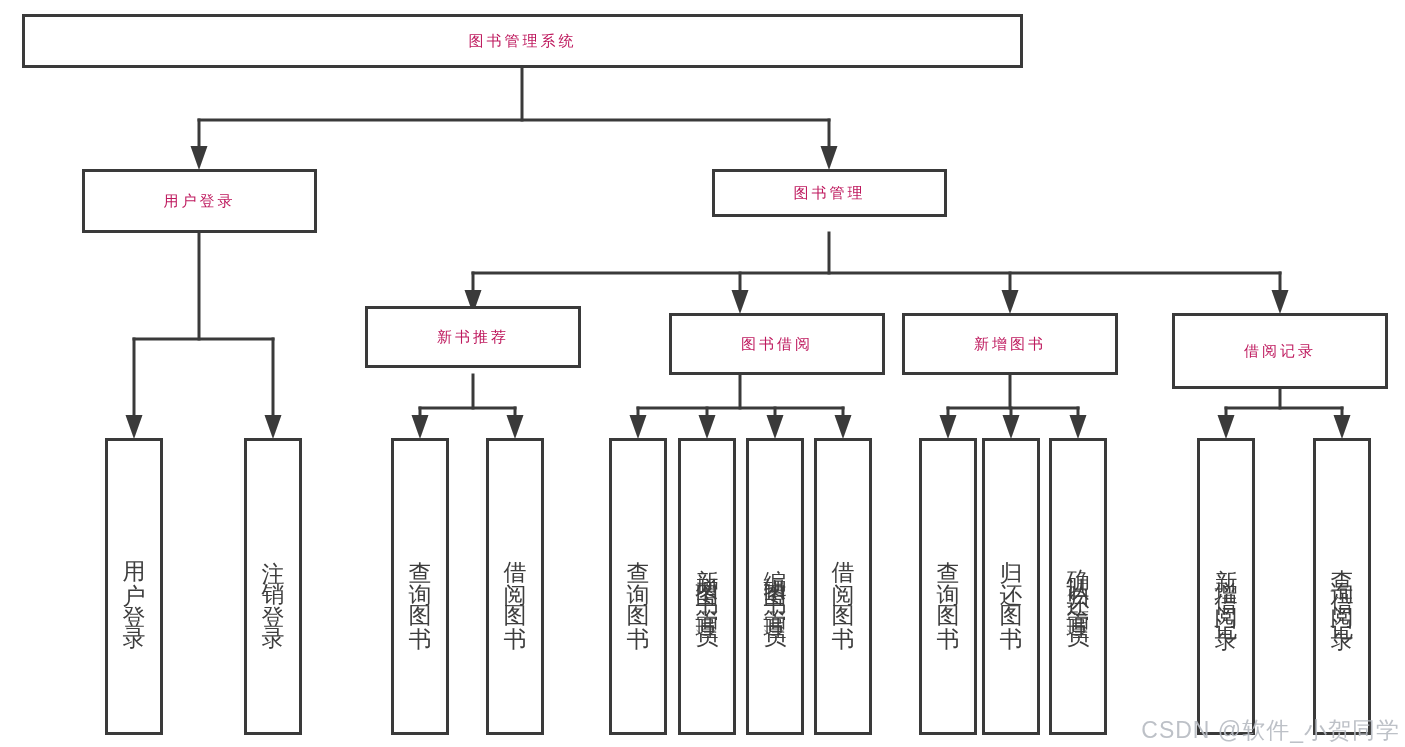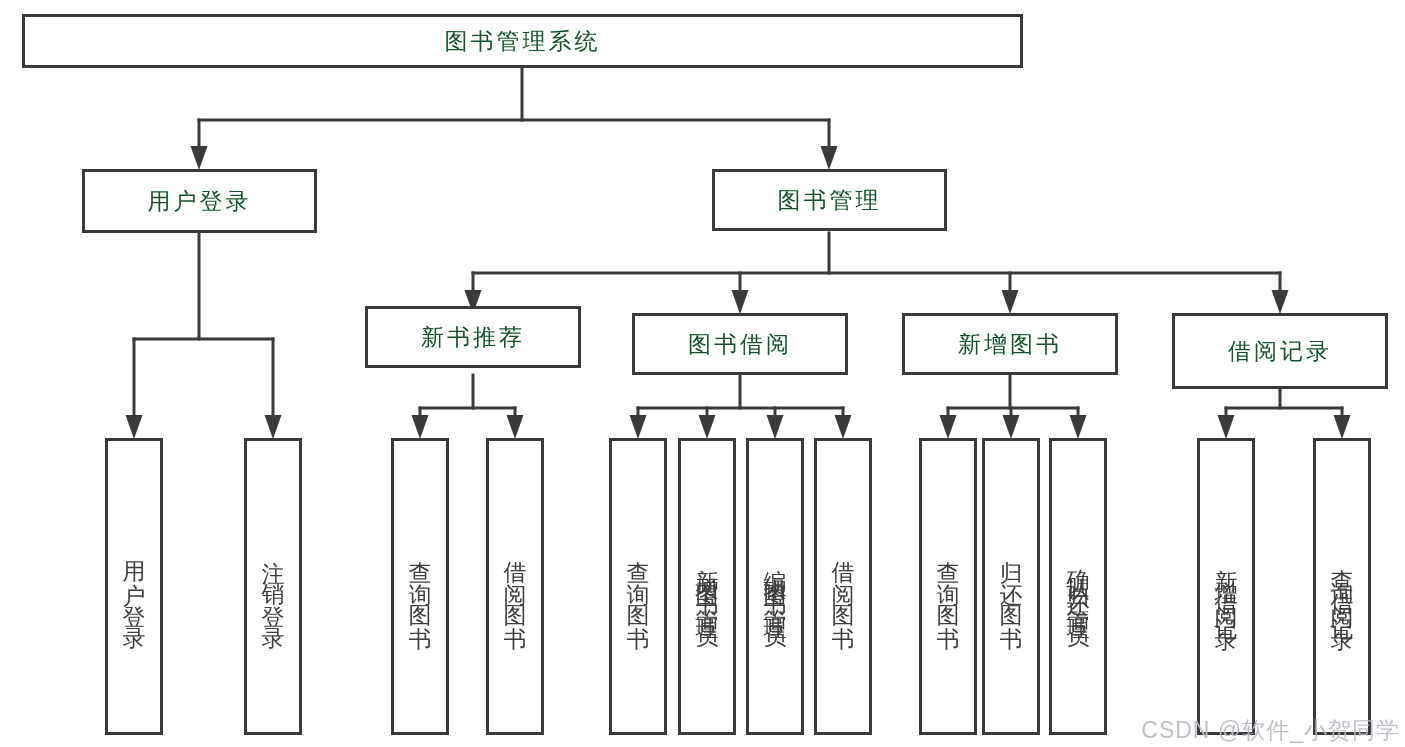--- a/index.html
+++ b/index.html
@@ -7,21 +7,21 @@
     position:relative;width:1405px;height:747px;background:#ffffff;overflow:hidden;
     font-family:"Liberation Sans","DejaVu Sans",sans-serif;color:#3d3d3d;
   }
   #connectors{position:absolute;left:0;top:0;width:1405px;height:747px;}
   #connectors line{stroke:#3a3a3a;stroke-width:3;stroke-linecap:square;}
   #connectors polygon{fill:#3a3a3a;stroke:none;}
   .box{
     position:absolute;box-sizing:border-box;background:#ffffff;
     border:3px solid #3a3a3a;display:flex;align-items:center;justify-content:center;
   }
-  .hlbl{font-size:23px;letter-spacing:3px;color:#14532d;white-space:nowrap;}
+  .hlbl{font-size:15px;letter-spacing:3px;color:#be185d;white-space:nowrap;}
   .leaf{top:438px;height:297px;width:58px;}
   .vlbl{
     writing-mode:vertical-rl;text-orientation:mixed;line-height:1;
     font-size:23px;color:#3d3d3d;white-space:nowrap;
   }
   .vt4{letter-spacing:22px;}
   .vt6{letter-spacing:12px;}
   .vt9{letter-spacing:8px;}
   #watermark{
     position:absolute;right:5px;bottom:1px;font-size:23px;letter-spacing:1px;
@@ -133,28 +133,28 @@
     </g>
   </svg>
 
   <div class="box" style="left:22px;top:14px;width:1001px;height:54px">
     <span class="hlbl">图书管理系统</span>
   </div>
 
   <div class="box" style="left:82px;top:169px;width:235px;height:64px">
     <span class="hlbl">用户登录</span>
   </div>
-  <div class="box" style="left:712px;top:169px;width:235px;height:62px">
+  <div class="box" style="left:712px;top:169px;width:235px;height:48px">
     <span class="hlbl">图书管理</span>
   </div>
 
   <div class="box" style="left:365px;top:306px;width:216px;height:62px">
     <span class="hlbl">新书推荐</span>
   </div>
-  <div class="box" style="left:632px;top:313px;width:216px;height:62px">
+  <div class="box" style="left:669px;top:313px;width:216px;height:62px">
     <span class="hlbl">图书借阅</span>
   </div>
   <div class="box" style="left:902px;top:313px;width:216px;height:62px">
     <span class="hlbl">新增图书</span>
   </div>
   <div class="box" style="left:1172px;top:313px;width:216px;height:76px">
     <span class="hlbl">借阅记录</span>
   </div>
 
   <div class="box leaf" style="left:105px">

